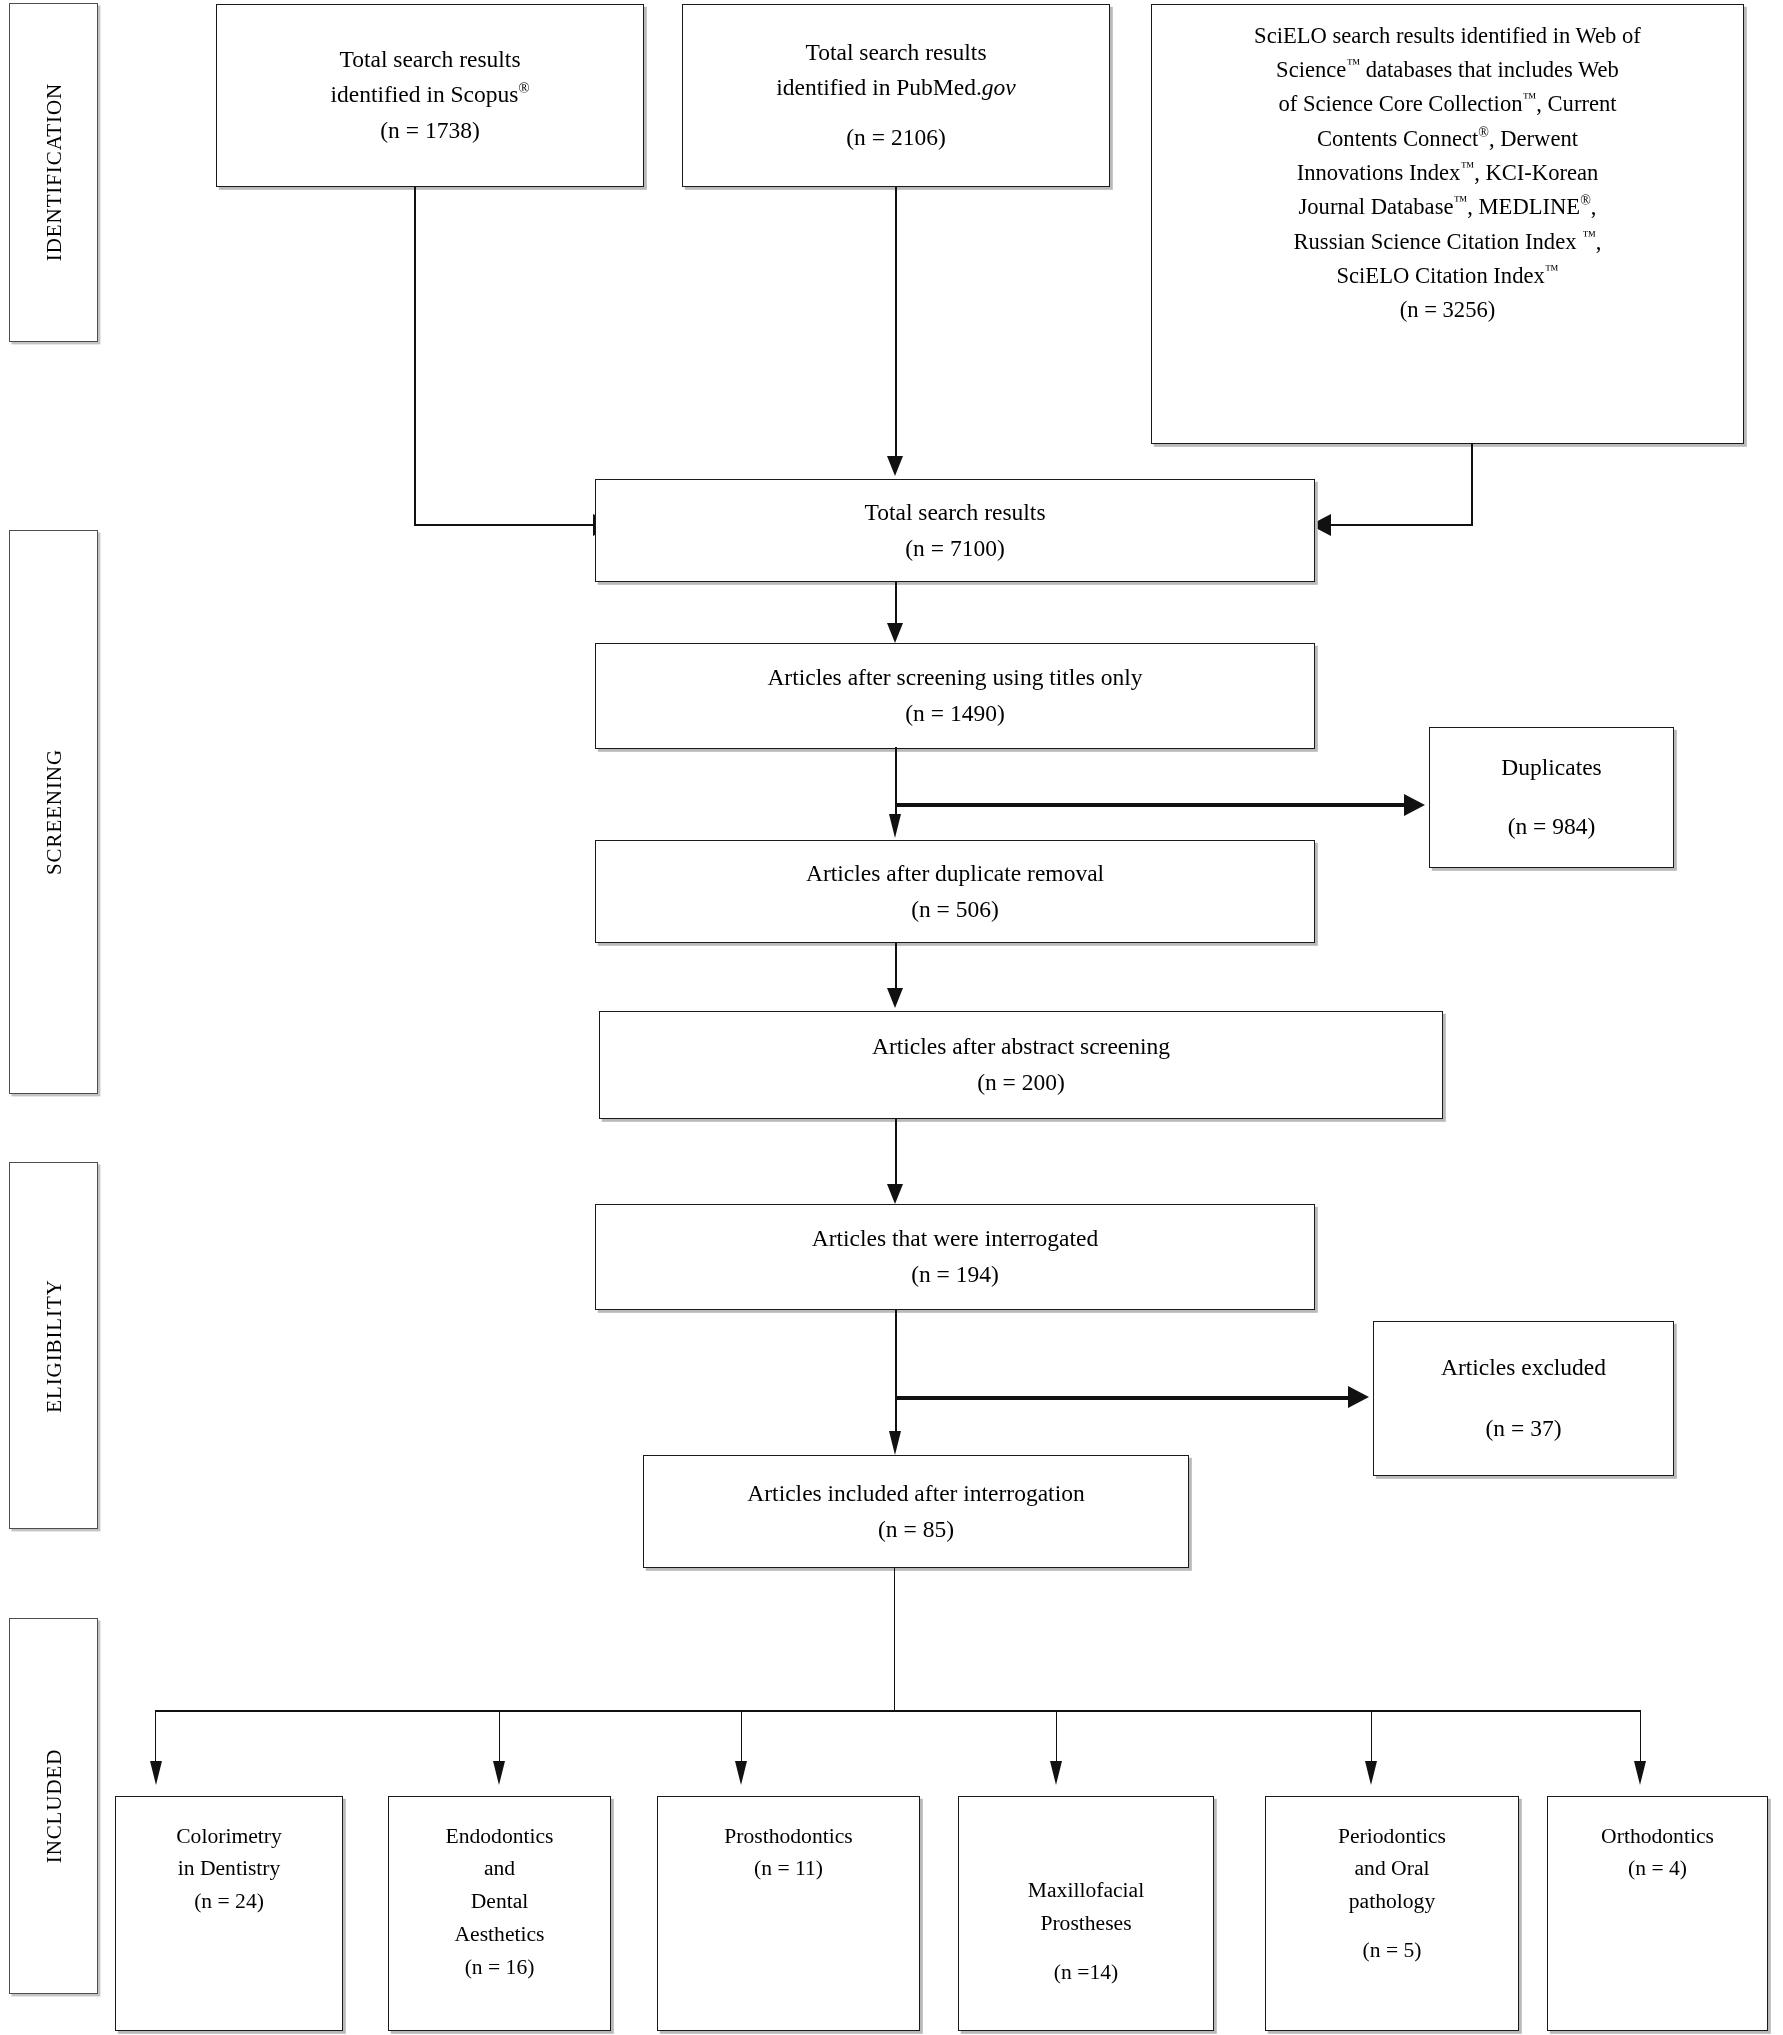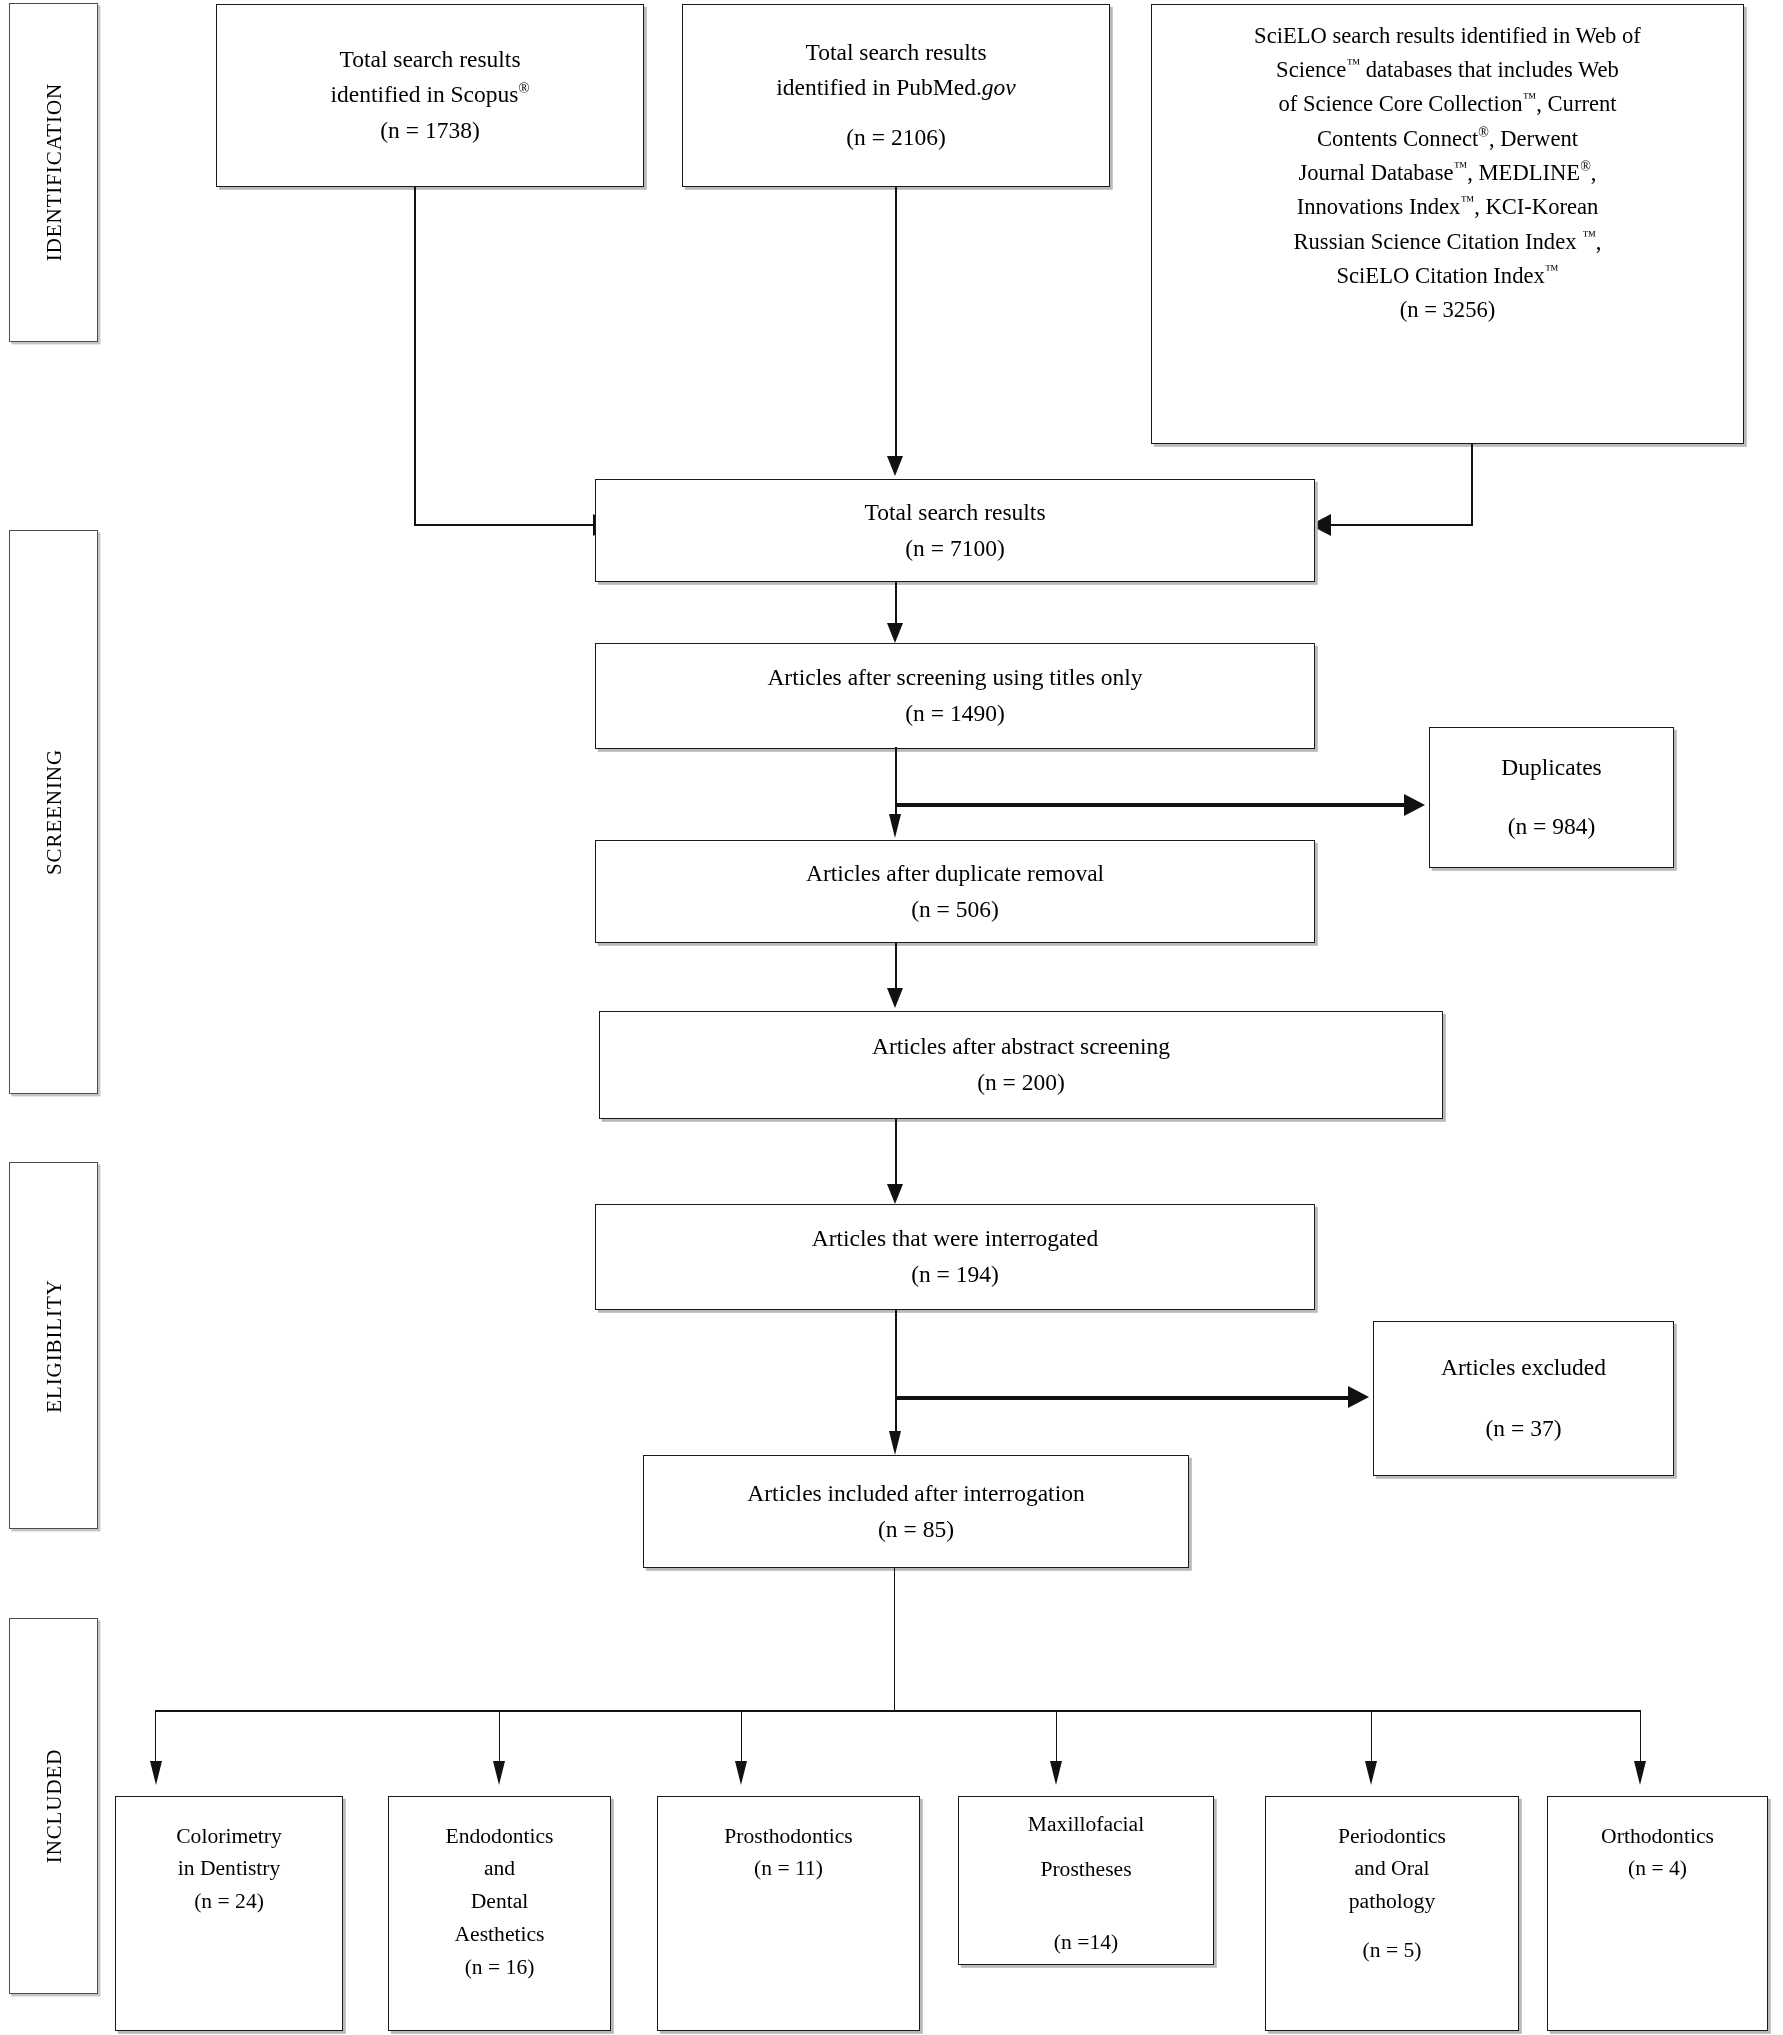--- a/index.html
+++ b/index.html
@@ -119,22 +119,22 @@
     <span class="line">Total search results</span>
     <span class="line"><span>identified in PubMed.</span><span class="ital">gov</span></span>
     <span class="line" style="margin-top:14px;">(n = 2106)</span>
   </div>
 
   <div class="box fs-md" style="left:1151px; top:3.8px; width:593px; height:440px; justify-content:flex-start; padding-top:14px;">
     <span class="line">SciELO search results identified in Web of</span>
     <span class="line"><span>Science</span><sup>™</sup><span> databases that includes Web</span></span>
     <span class="line"><span>of Science Core Collection</span><sup>™</sup><span>, Current</span></span>
     <span class="line"><span>Contents Connect</span><sup>®</sup><span>, Derwent</span></span>
+    <span class="line"><span>Innovations Index</span><sup>™</sup><span>, KCI-Korean</span></span>
     <span class="line"><span>Journal Database</span><sup>™</sup><span>, MEDLINE</span><sup>®</sup><span>,</span></span>
-    <span class="line"><span>Innovations Index</span><sup>™</sup><span>, KCI-Korean</span></span>
     <span class="line"><span>Russian Science Citation Index </span><sup>™</sup><span>,</span></span>
     <span class="line"><span>SciELO Citation Index</span><sup>™</sup></span>
     <span class="line">(n = 3256)</span>
   </div>
 
   <div class="vline" style="left:414px; top:187px; height:339px;"></div>
   <div class="hline" style="left:414px; top:524px; width:183px;"></div>
   <div class="arrow-right" style="left:593px; top:514px;"></div>
 
   <div class="vline" style="left:895px; top:187px; height:270px;"></div>
@@ -236,21 +236,21 @@
     <span class="line">Dental</span>
     <span class="line">Aesthetics</span>
     <span class="line">(n = 16)</span>
   </div>
 
   <div class="box fs-sm" style="left:657px; top:1796px; width:263px; height:235px; justify-content:flex-start; padding-top:22.6px;">
     <span class="line">Prosthodontics</span>
     <span class="line">(n = 11)</span>
   </div>
 
-  <div class="box fs-sm" style="left:958px; top:1796px; width:256px; height:169px; justify-content:space-between; padding-top:11px;">
+  <div class="box fs-sm" style="left:958px; top:1796px; width:256px; height:235px; justify-content:center; padding-top:41px;">
     <span class="line">Maxillofacial</span>
     <span class="line">Prostheses</span>
     <span class="spacer"></span>
     <span class="line">(n =14)</span>
   </div>
 
   <div class="box fs-sm" style="left:1265px; top:1796px; width:254px; height:235px; justify-content:flex-start; padding-top:22.6px;">
     <span class="line">Periodontics</span>
     <span class="line">and Oral</span>
     <span class="line">pathology</span>

